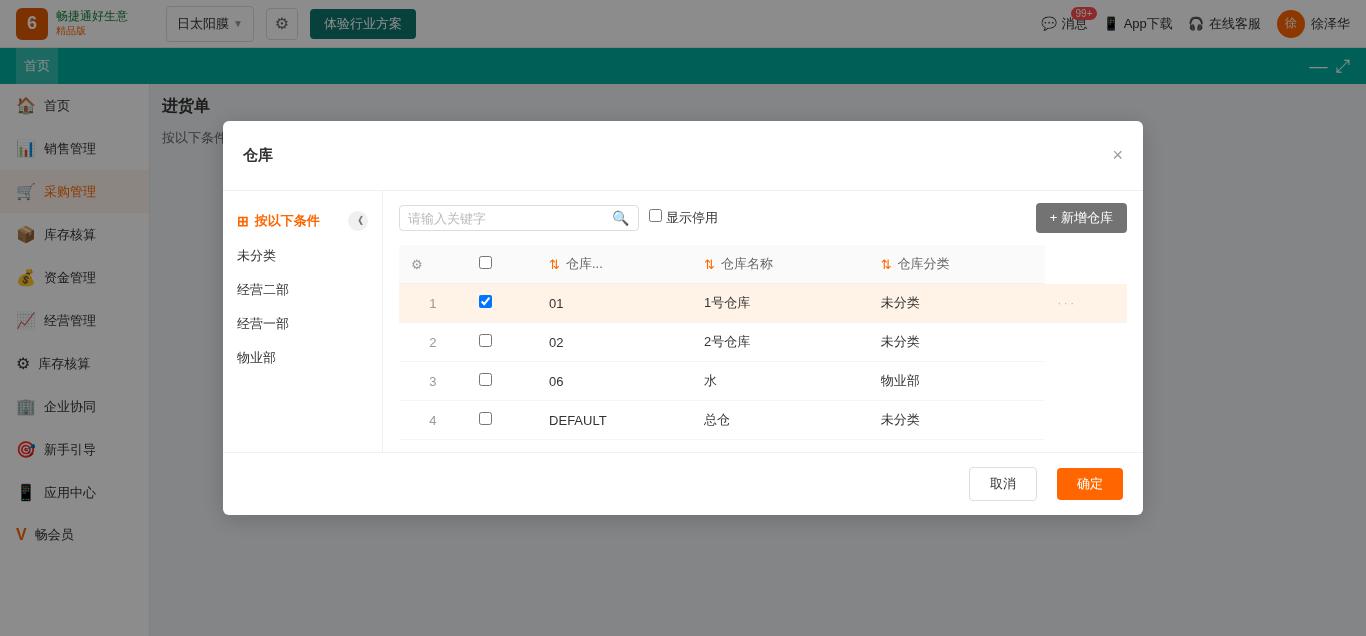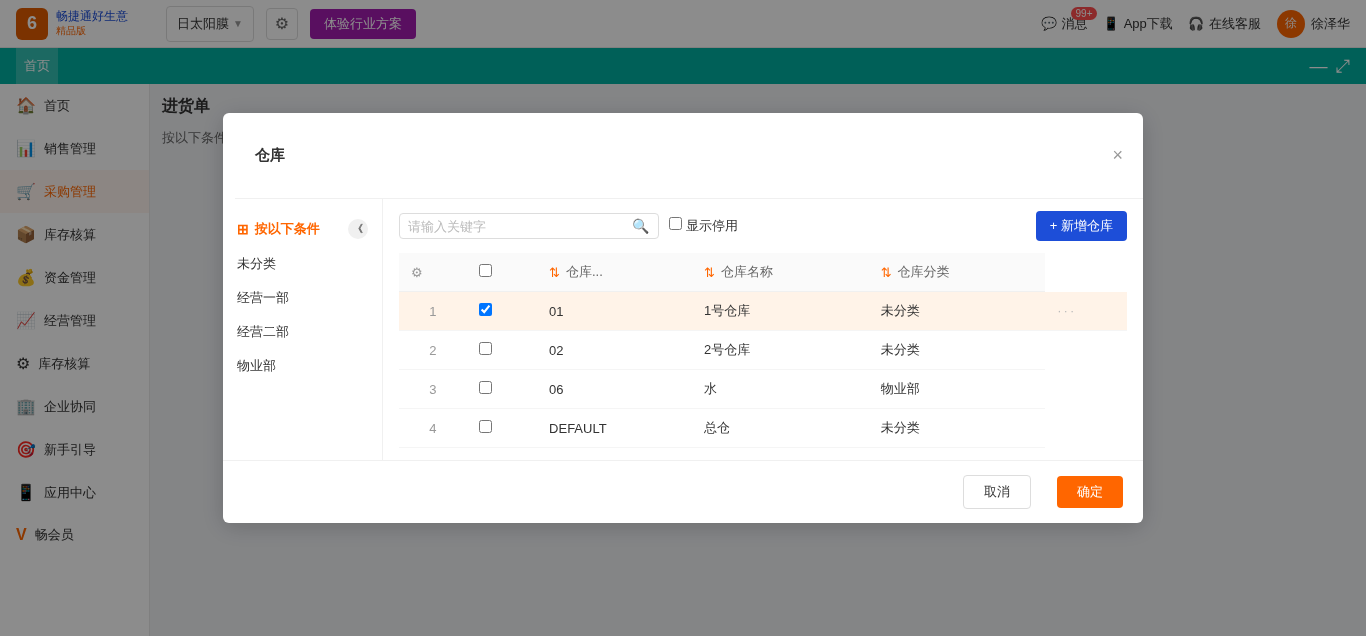--- a/index.html
+++ b/index.html
@@ -22,21 +22,21 @@
       gap: 8px;
       width: 150px;
     }
     .logo-icon {
       width: 32px; height: 32px;
       background: #e05c00;
       border-radius: 6px;
       display: flex; align-items: center; justify-content: center;
       color: #fff; font-size: 18px; font-weight: bold;
     }
-    .logo-text { font-size: 12px; color: #1d4ed8; line-height: 1.3; }
+    .logo-text { font-size: 12px; color: #15803d; line-height: 1.3; }
     .logo-badge { font-size: 10px; color: #ff6600; }
     .header-middle {
       flex: 1;
       display: flex;
       align-items: center;
       gap: 12px;
     }
     .store-selector {
       display: flex; align-items: center; gap: 4px;
       border: 1px solid #ddd; border-radius: 4px;
@@ -44,21 +44,21 @@
       font-size: 13px; color: #333;
     }
     .chevron-down { font-size: 10px; color: #999; }
     .gear-btn {
       width: 32px; height: 32px;
       border: 1px solid #ddd; border-radius: 4px;
       display: flex; align-items: center; justify-content: center;
       cursor: pointer; background: #fff; font-size: 16px; color: #666;
     }
     .trial-btn {
-      background: #a21caf; color: #fff;
+      background: #0f766e; color: #fff;
       border: none; border-radius: 4px;
       padding: 6px 14px; cursor: pointer; font-size: 13px;
     }
     .header-right {
       display: flex; align-items: center; gap: 16px;
       font-size: 13px; color: #333;
     }
     .notif-item { display: flex; align-items: center; gap: 4px; cursor: pointer; position: relative; }
     .badge { background: #ff4d4f; color: #fff; font-size: 10px; border-radius: 10px; padding: 1px 5px; position: absolute; top: -8px; right: -10px; }
     .user-area { display: flex; align-items: center; gap: 6px; cursor: pointer; }
@@ -115,21 +115,21 @@
       position: fixed;
       top: 50%; left: 50%;
       transform: translate(-50%, -50%);
       width: 920px; background: #fff;
       border-radius: 6px; z-index: 200;
       box-shadow: 0 4px 24px rgba(0,0,0,0.18);
       display: flex; flex-direction: column;
     }
     .modal-header {
       display: flex; align-items: center; justify-content: space-between;
-      padding: 32px 20px; border-bottom: 1px solid #f0f0f0; margin-left: 12px;
+      padding: 24px 20px; border-bottom: 1px solid #f0f0f0;
     }
     .modal-title { font-size: 15px; font-weight: bold; color: #333; }
     .modal-close { cursor: pointer; font-size: 18px; color: #999; }
     .modal-body { display: flex; flex: 1; min-height: 0; }
 
     
     .modal-sidebar {
       width: 160px; border-right: 1px solid #f0f0f0; padding: 12px 0;
       flex-shrink: 0;
     }
@@ -149,31 +149,31 @@
     .modal-grid-icon { color: #ff6600; font-size: 14px; }
 
     
     .modal-main { flex: 1; padding: 12px 16px; display: flex; flex-direction: column; }
     .modal-toolbar {
       display: flex; align-items: center; gap: 10px; margin-bottom: 12px;
     }
     .search-input-wrap {
       display: flex; align-items: center;
       border: 1px solid #ddd; border-radius: 4px;
-      padding: 4px 8px; width: 260px; background: #fff;
+      padding: 4px 8px; width: 240px; background: #fff;
     }
     .search-input-wrap input {
       border: none; outline: none; font-size: 13px; flex: 1; color: #333;
     }
     .search-input-wrap input::placeholder { color: #bbb; }
     .search-icon { color: #bbb; font-size: 14px; cursor: pointer; }
     .checkbox-label { display: flex; align-items: flex-start; gap: 4px; font-size: 13px; color: #333; cursor: pointer; }
     .add-btn {
       margin-left: auto;
-      background: #1d4ed8; color: #fff; border: none;
+      background: #737373; color: #fff; border: none;
       border-radius: 4px; padding: 6px 14px; cursor: pointer; font-size: 13px;
     }
 
     
     .modal-table { width: 100%; border-collapse: collapse; font-size: 13px; }
     .modal-table thead tr { background: #fafafa; }
     .modal-table th {
       padding: 10px 12px; text-align: left; color: #666;
       border-bottom: 1px solid #f0f0f0; font-weight: normal;
     }
@@ -200,21 +200,21 @@
       text-align: center; font-size: 13px; outline: none;
     }
     .per-page-select {
       border: 1px solid #ddd; border-radius: 4px; padding: 3px 6px;
       font-size: 13px; outline: none; cursor: pointer;
     }
 
     
     .modal-footer {
       display: flex; align-items: center; justify-content: flex-end;
-      gap: 26px; padding: 14px 20px; border-top: 1px solid #f0f0f0;
+      gap: 20px; padding: 14px 20px; border-top: 1px solid #f0f0f0;
     }
     .cancel-btn {
       padding: 7px 20px; border: 1px solid #ddd; border-radius: 4px;
       background: #fff; cursor: pointer; font-size: 13px; color: #333;
     }
     .confirm-btn {
       padding: 7px 20px; border: none; border-radius: 4px;
       background: #ff6600; color: #fff; cursor: pointer; font-size: 13px;
     }
   </style>
@@ -337,24 +337,24 @@
     <div class="modal-sidebar">
       <div class="modal-sidebar-header">
         <span class="modal-grid-icon">⊞</span>
         <span>按以下条件</span>
         <div class="collapse-btn">《</div>
       </div>
       <div class="modal-sidebar-item">
         <span>未分类</span>
       </div>
       <div class="modal-sidebar-item">
+        <span>经营二部</span>
+      </div>
+      <div class="modal-sidebar-item">
         <span>经营一部</span>
-      </div>
-      <div class="modal-sidebar-item">
-        <span>经营二部</span>
       </div>
       <div class="modal-sidebar-item">
         <span>物业部</span>
       </div>
     </div>
 
     <div class="modal-main">
 
       <div class="modal-toolbar">
         <div class="search-input-wrap">

